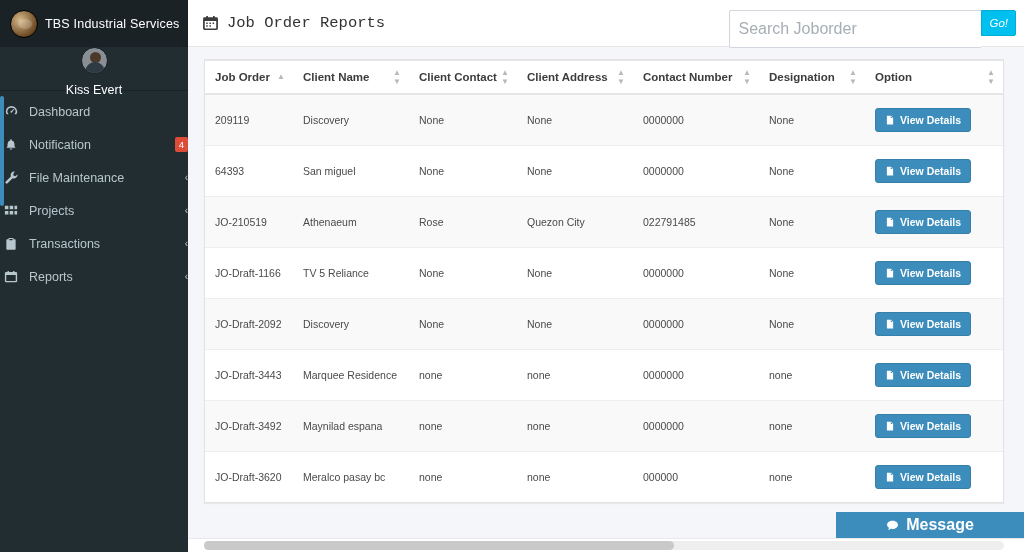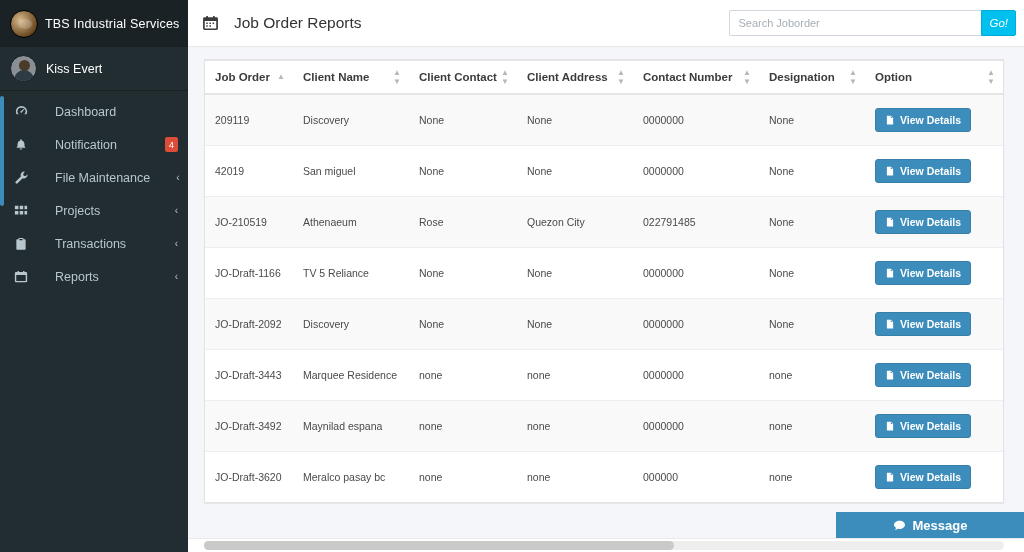--- a/index.html
+++ b/index.html
@@ -57,20 +57,21 @@
     letter-spacing: .2px;
     white-space: nowrap;
   }
   .userpanel {
     height: 44px;
     display: flex;
     align-items: center;
     padding: 0 10px;
     gap: 9px;
     border-bottom: 1px solid #1a2226;
+    flex-direction: column;
   }
   .avatar {
     width: 27px; height: 27px;
     border-radius: 50%;
     background: #8a8f96;
     overflow: hidden;
     position: relative;
     flex: 0 0 auto;
     border: 1px solid #10181b;
   }
@@ -92,22 +93,22 @@
   }
   .username {
     color: #ffffff;
     font-size: 12.5px;
   }
   .nav { margin-top: 4px; }
   .nav-item {
     display: flex;
     align-items: center;
     height: 33px;
-    padding: 0 10px;
-    gap: 26px;
+    padding: 0 0;
+    gap: 10px;
     font-size: 12.5px;
     color: #b8c7ce;
     cursor: pointer;
     position: relative;
     border-left: 3px solid transparent;
   }
   .nav-item .ico {
     width: 16px; height: 16px;
     display: inline-flex;
     align-items: center;
@@ -152,38 +153,39 @@
     background: #ffffff;
     border-bottom: 1px solid #e6e6e6;
     display: flex;
     align-items: center;
     padding: 0 8px 0 14px;
     position: relative;
   }
   .page-title {
     display: flex;
     align-items: center;
-    gap: 15px;
+    gap: 8px;
     font-size: 15.5px;
     color: #333;
+    font-family: Liberation Mono, monospace;
   }
   .page-title .ico { color: #3b3b3b; display: inline-flex; }
   .search-wrap {
     margin-left: auto;
     display: flex;
     align-items: stretch;
     height: 26px;
   }
   .search-input {
     width: 252px;
-    height: 26px;
+    height: 38px;
     border: 1px solid #d2d6de;
     border-right: none;
     padding: 0 8px;
-    font-size: 11px;
+    font-size: 16px;
     color: #555;
     outline: none;
     background: #fff;
     border-radius: 2px 0 0 2px;
   }
   .search-input::placeholder { color: #a7aeb4; }
   .go-btn {
     height: 26px;
     background: #00c0ef;
     border: 1px solid #00acd6;
@@ -271,21 +273,21 @@
     right: 0;
     bottom: 14px;
     width: 188px;
     height: 26px;
     background: #3c8dbc;
     color: #ffffff;
     display: flex;
     align-items: center;
     justify-content: center;
     gap: 7px;
-    font-size: 13px;
+    font-size: 16px;
     font-weight: bold;
     cursor: pointer;
   }
   .msg-widget .ico { display: inline-flex; }
 
   
   .bottom-strip {
     position: absolute;
     left: 0; bottom: 0;
     width: 836px;
@@ -478,21 +480,21 @@
                 <td><span class="view-btn">
                     <span class="ico">
                       <svg width="10" height="10" viewBox="0 0 16 16" fill="currentColor">
                         <path d="M3.5 1h6L13 4.5V15H3.5A.5.5 0 0 1 3 14.5v-13A.5.5 0 0 1 3.5 1zm5.7.9v3h3l-3-3z"></path>
                       </svg>
                     </span>
                     <span>View Details</span>
                   </span></td>
               </tr>
               <tr>
-                <td>42019</td>
+                <td>64393</td>
                 <td>San miguel</td>
                 <td>None</td>
                 <td>None</td>
                 <td>0000000</td>
                 <td>None</td>
                 <td><span class="view-btn">
                     <span class="ico">
                       <svg width="10" height="10" viewBox="0 0 16 16" fill="currentColor">
                         <path d="M3.5 1h6L13 4.5V15H3.5A.5.5 0 0 1 3 14.5v-13A.5.5 0 0 1 3.5 1zm5.7.9v3h3l-3-3z"></path>
                       </svg>

